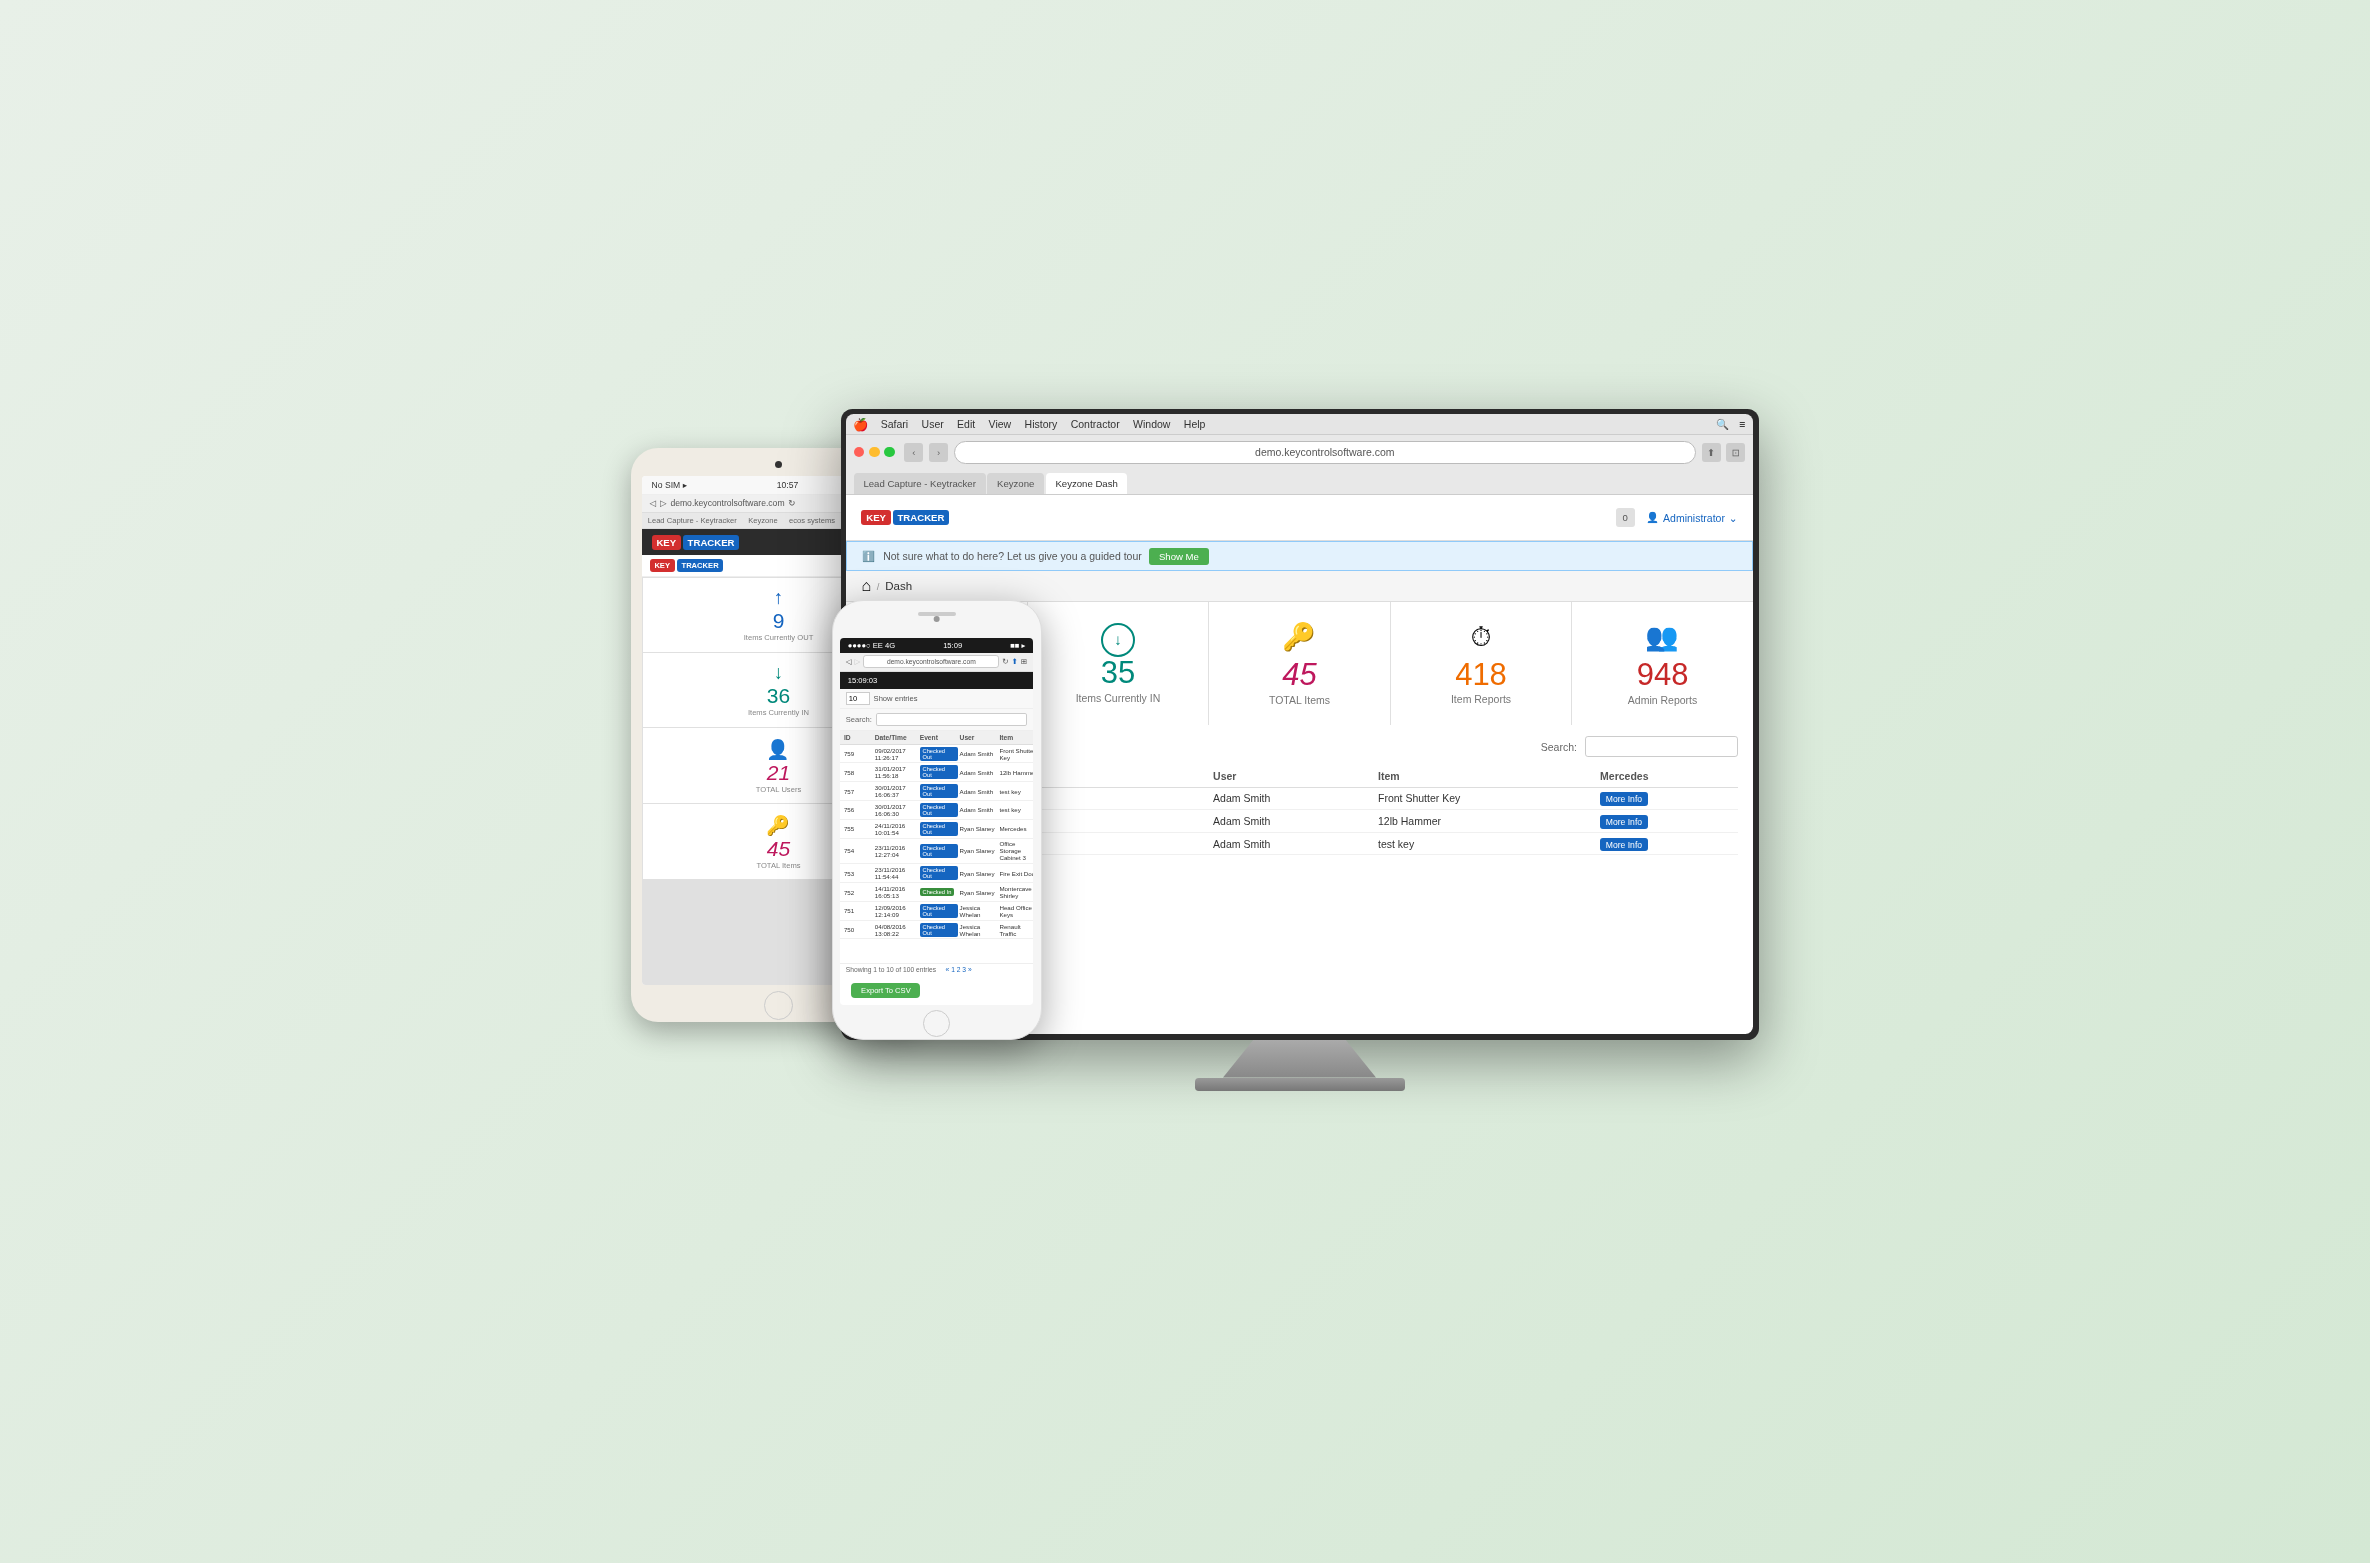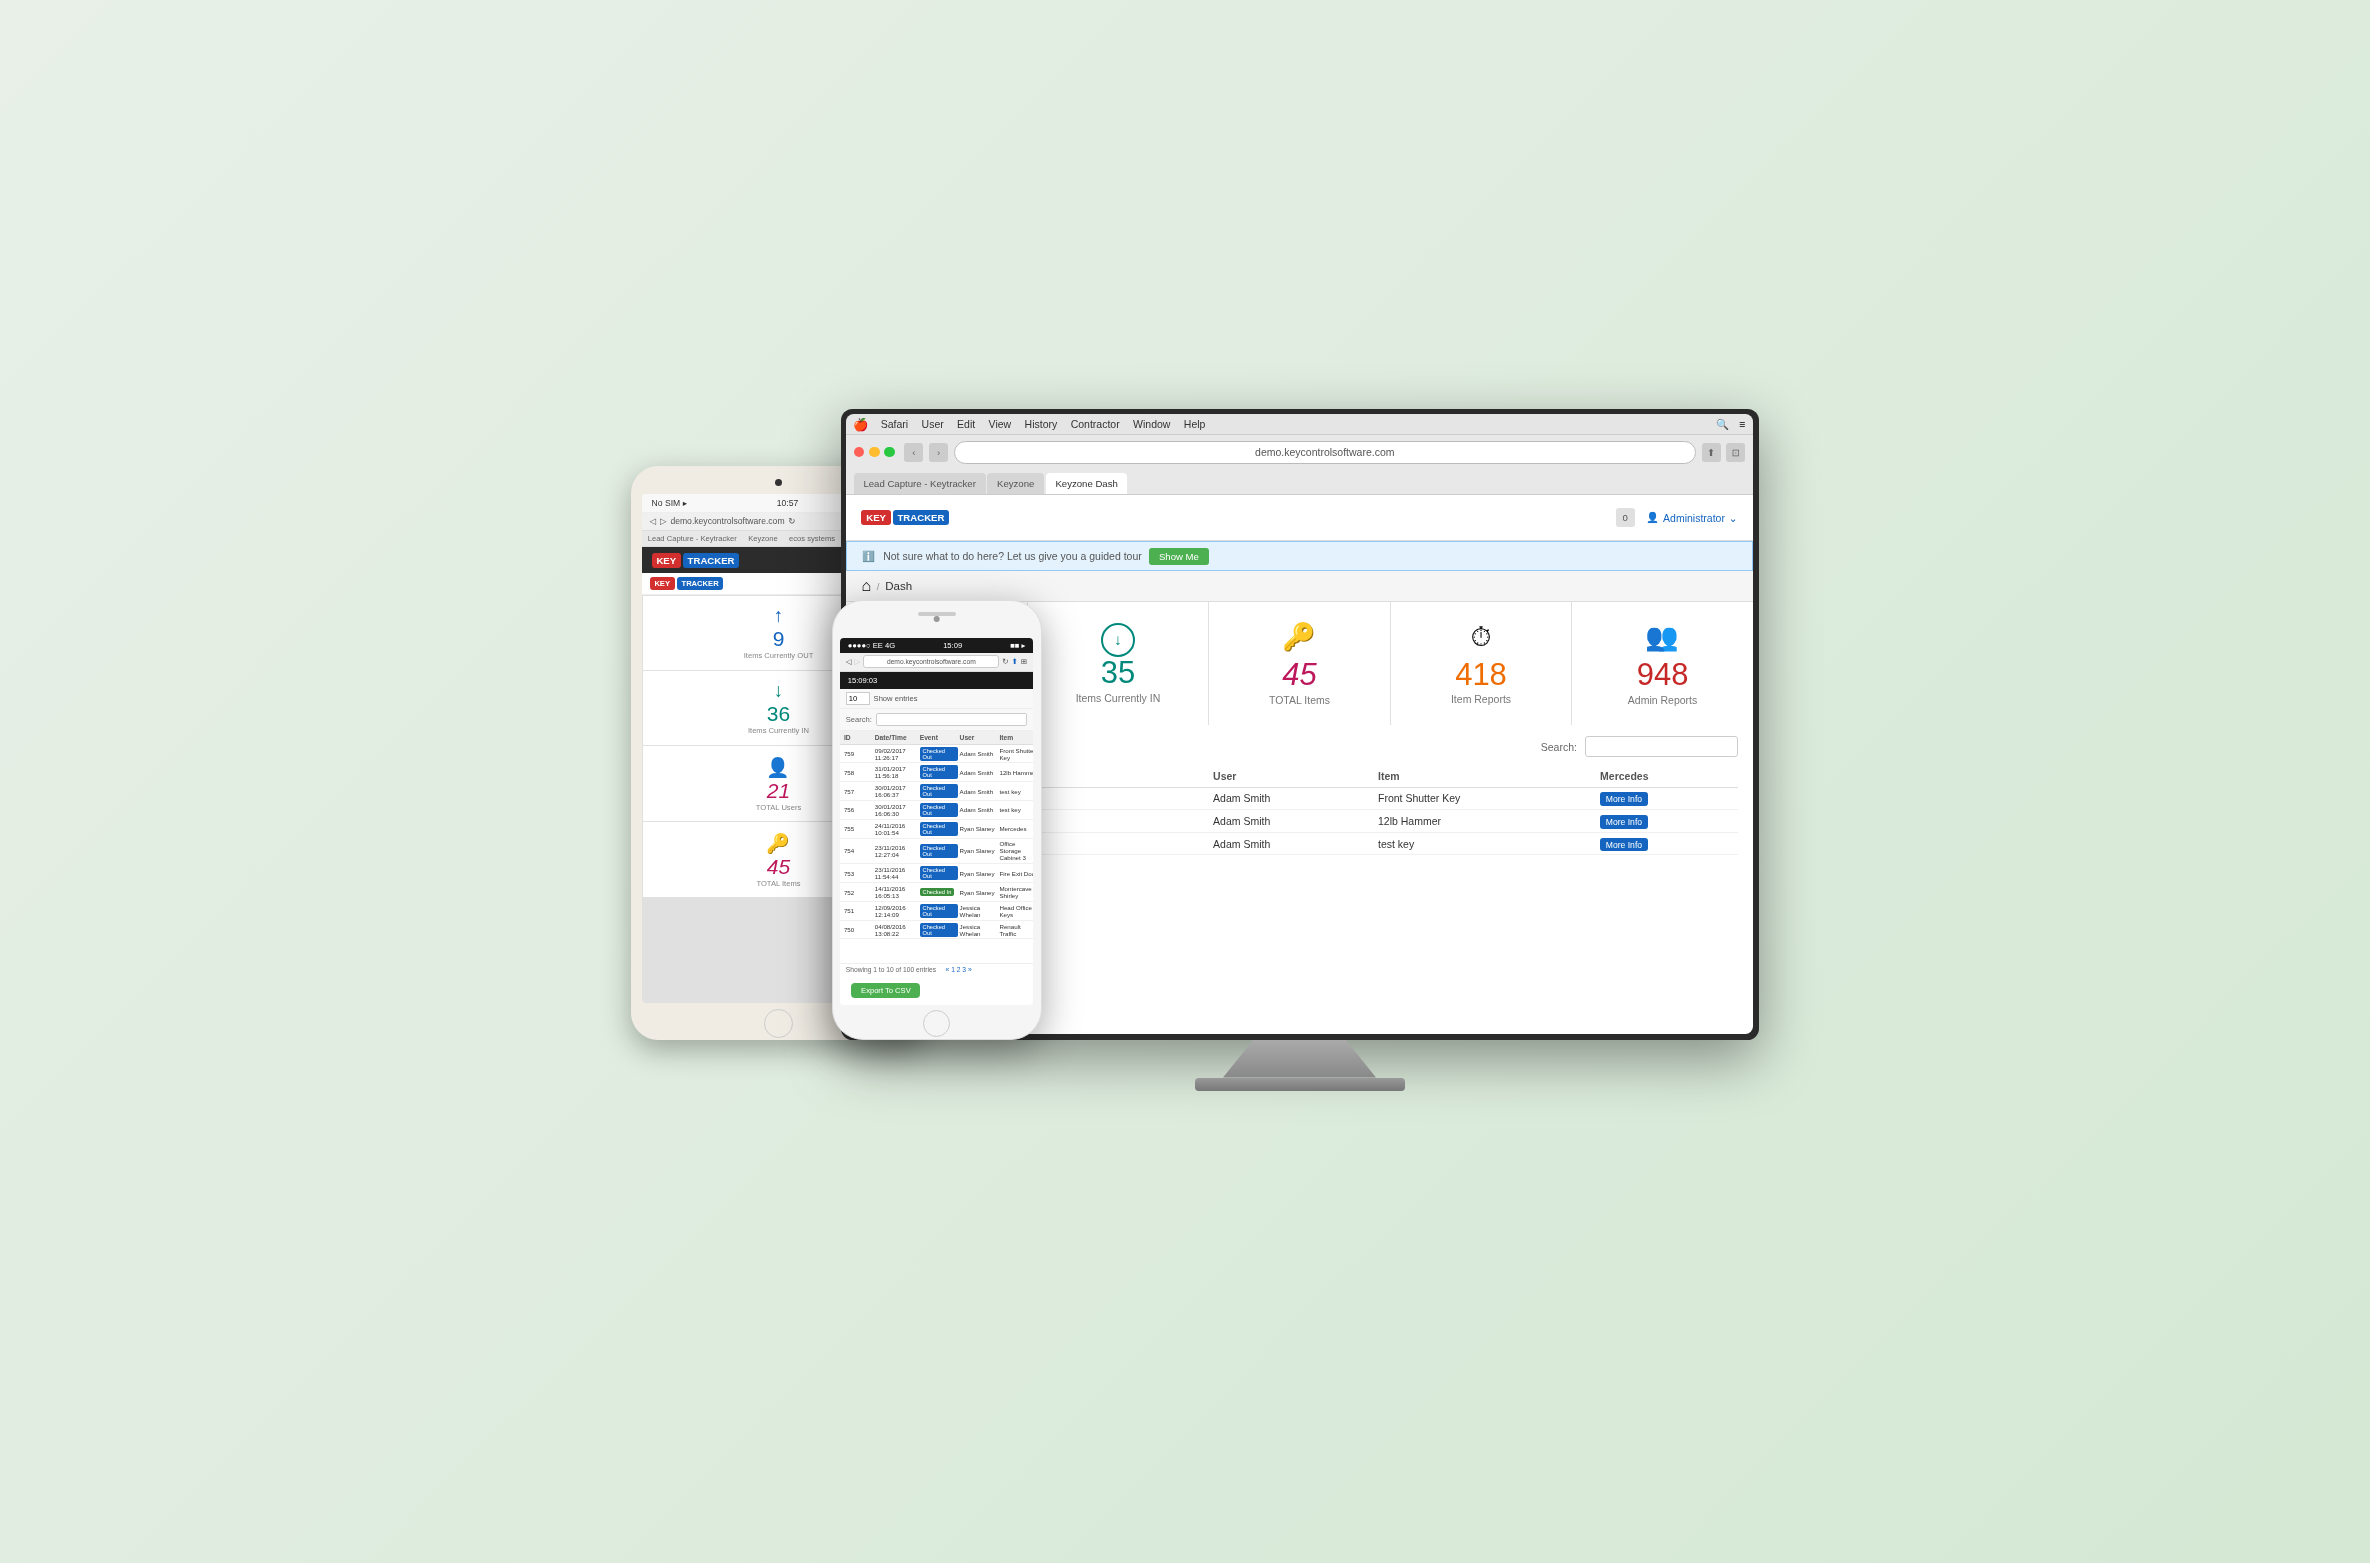--- a/index.html
+++ b/index.html
@@ -389,21 +389,21 @@
       font-size: 8.6px;
       cursor: pointer;
       white-space: nowrap;
       text-align: center;
     }
 
     
     .tablet {
       position: absolute;
       left: 19px;
-      top: 57px;
+      top: 39px;
       width: 296px;
       height: 574px;
     }
 
     .tablet-body {
       background: #f0ece4;
       border-radius: 27px;
       padding: 13.4px 11.5px;
       box-shadow: 0 9.6px 29px rgba(0,0,0,0.3);
       width: 100%;

